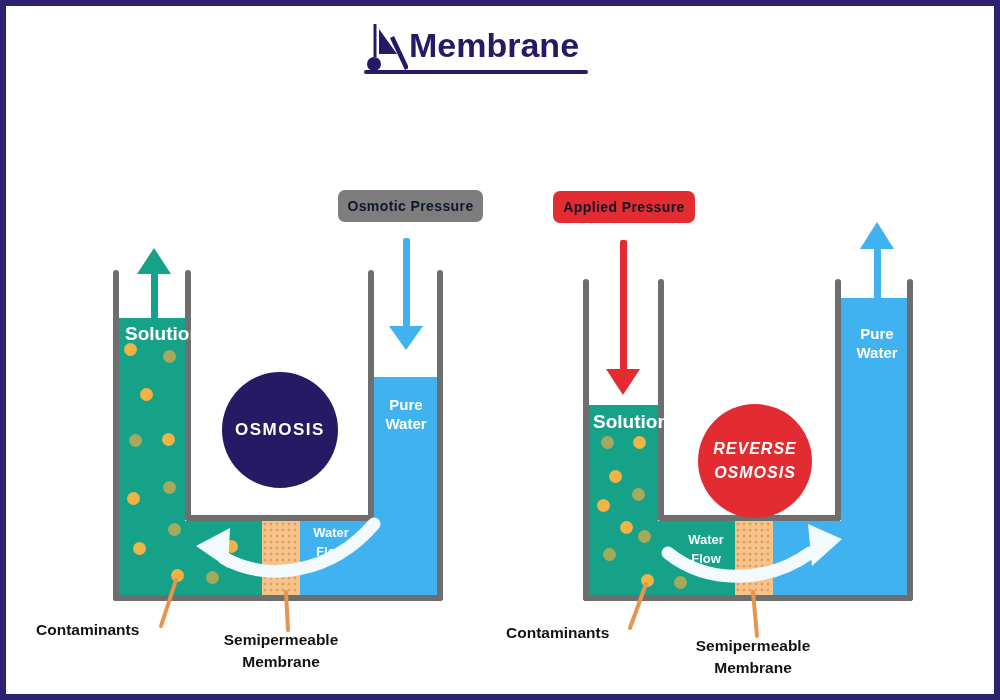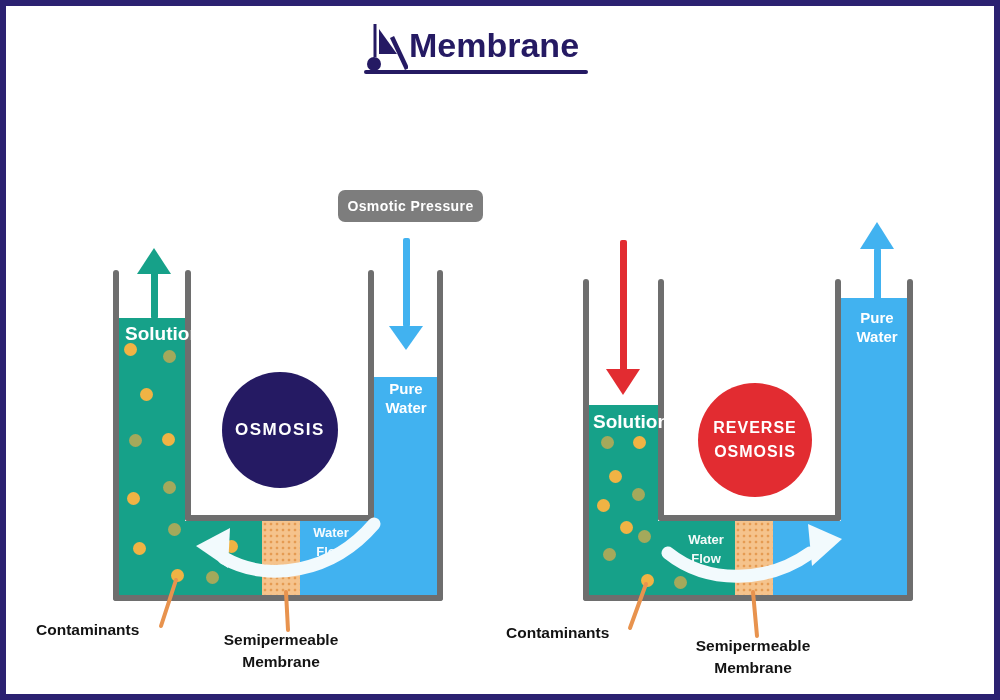--- a/index.html
+++ b/index.html
@@ -6,36 +6,36 @@
   #canvas{position:relative;width:1000px;height:700px;background:#fff;overflow:hidden;}
   .frame{position:absolute;inset:0;border:6px solid var(--title_navy,#2b2171);z-index:60;pointer-events:none;}
 
   
   .logo-icon{position:absolute;left:362px;top:22px;z-index:5;}
   .logo-text{position:absolute;left:409px;top:26px;font-size:34px;font-weight:bold;color:var(--navy,#251a63);letter-spacing:0px;z-index:5;}
   .logo-underline{position:absolute;left:364px;top:70px;width:224px;height:4px;background:var(--navy,#251a63);border-radius:2px;z-index:5;}
 
   .title{position:absolute;left:0;top:101px;width:100%;text-align:center;font-size:45px;font-weight:bold;letter-spacing:-0.5px;color:var(--title_navy,#2b2171);z-index:5;}
 
-  .pressure-box{position:absolute;height:32px;border-radius:7px;color:#ffffff;font-size:14px;font-weight:bold;letter-spacing:.4px;display:flex;align-items:center;justify-content:center;z-index:6;}
+  .pressure-box{position:absolute;height:32px;border-radius:7px;color:#0f172a;font-size:14px;font-weight:bold;letter-spacing:.4px;display:flex;align-items:center;justify-content:center;z-index:6;}
   .pressure-box.gray{left:338px;top:190px;width:145px;background:var(--gray_label,#7d7d7d);}
   .pressure-box.red{left:553px;top:191px;width:142px;background:var(--red,#e22c31);}
 
   .wall{position:absolute;background:var(--tube_gray,#6e6e6e);border-radius:3px;z-index:3;}
   .fill{position:absolute;z-index:1;}
   .fill.green{background:var(--green,#16a189);}
   .fill.blue{background:var(--blue,#41b2f0);}
   .membrane{position:absolute;width:38px;z-index:2;background-color:var(--membrane,#f5c38c);background-image:radial-gradient(var(--membrane_dot,#e59b52) 1.1px,rgba(0,0,0,0) 1.7px);background-size:6px 6px;}
 
   .circle{position:absolute;border-radius:50%;color:#fff;font-weight:bold;display:flex;flex-direction:column;align-items:center;justify-content:center;text-align:center;z-index:7;}
   .circle.osmosis{left:222px;top:372px;width:116px;height:116px;background:var(--navy,#251a63);font-size:17px;letter-spacing:1.5px;}
-  .circle.reverse{left:698px;top:383px;width:114px;height:114px;background:var(--red,#e22c31);font-size:16px;letter-spacing:1px;line-height:1.5;}
+  .circle.reverse{left:698px;top:404px;width:114px;height:114px;background:var(--red,#e22c31);font-size:16px;letter-spacing:1px;line-height:1.5;font-style:italic;}
 
   .fluid-label{position:absolute;color:#fff;font-weight:bold;font-size:19px;z-index:8;line-height:1.25;}
-  .center-wrap{text-align:center;}
+  .center-wrap{text-align:center;margin-top:16px;}
   .flow-label{position:absolute;width:52px;color:rgba(255,255,255,.95);font-weight:bold;font-size:13px;text-align:center;line-height:1.45;z-index:8;}
   .black-label{position:absolute;color:#131313;font-weight:bold;font-size:15.5px;line-height:1.4;z-index:8;}
 
   .stem{position:absolute;width:7px;z-index:9;border-radius:2px;}
   .head{position:absolute;width:0;height:0;z-index:9;border-left:17px solid transparent;border-right:17px solid transparent;}
   .c-green{background:var(--green,#16a189);}
   .c-blue{background:var(--blue,#41b2f0);}
   .c-red{background:var(--red,#e22c31);}
   .head.up.c-green{border-bottom:26px solid var(--green,#16a189);background:none;}
   .head.up.c-blue{border-bottom:27px solid var(--blue,#41b2f0);background:none;}
@@ -60,20 +60,21 @@
     <line x1="13" y1="2" x2="13" y2="35" stroke="#251a63" stroke-width="3"></line>
     <polygon points="17,7 17,32 35,32" fill="#251a63"></polygon>
     <circle cx="12" cy="42" r="7" fill="#251a63"></circle>
     <line x1="30" y1="15" x2="45" y2="47" stroke="#251a63" stroke-width="4.5"></line>
   </svg>
   <div class="logo-text">Membrane</div>
   <div class="logo-underline"></div>
 
 
   <div class="pressure-box gray">Osmotic Pressure</div>
+  <div class="pressure-box red">Applied Pressure</div>
 
   <div class="fill green" style="left:119px;top:318px;width:66px;height:277px;"></div>
   <div class="fill green" style="left:119px;top:521px;width:143px;height:74px;"></div>
   <div class="fill blue" style="left:300px;top:521px;width:137px;height:74px;"></div>
   <div class="fill blue" style="left:374px;top:377px;width:63px;height:218px;"></div>
   <div class="membrane" style="left:262px;top:521px;height:74px;"></div>
 
   <div class="wall" style="left:113px;top:270px;width:6px;height:331px;"></div>
   <div class="wall" style="left:185px;top:270px;width:6px;height:251px;"></div>
   <div class="wall" style="left:368px;top:270px;width:6px;height:251px;"></div>

